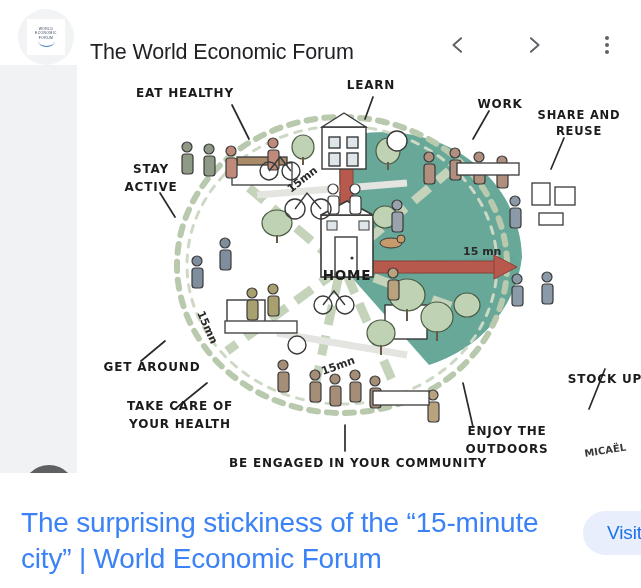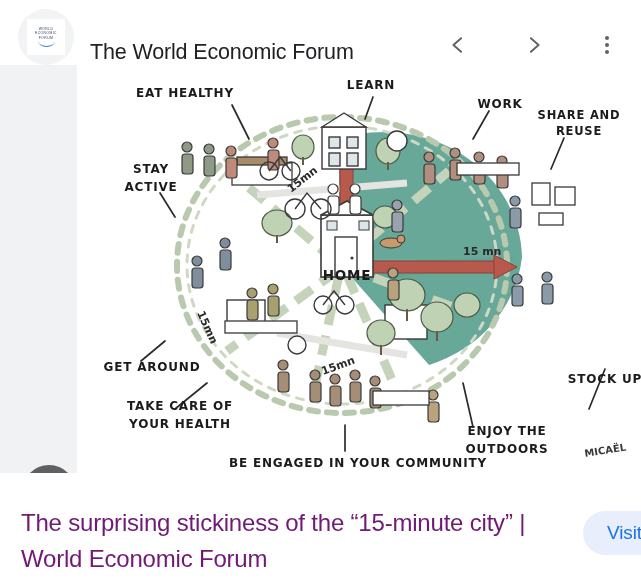--- a/index.html
+++ b/index.html
@@ -161,23 +161,23 @@
     top: 473px;
     width: 641px;
     height: 115px;
     background: #ffffff;
   }
   .result-title {
     position: absolute;
     left: 21px;
     top: 32px;
     width: 560px;
-    font-size: 24px;
+    font-size: 28px;
     line-height: 36px;
-    color: #701a75;
+    color: #3b82f6;
     letter-spacing: -0.2px;
   }
   .visit-btn {
     position: absolute;
     left: 583px;
     top: 511px;
     height: 44px;
     min-width: 58px;
     padding: 0 22px 0 24px;
     border-radius: 22px;

